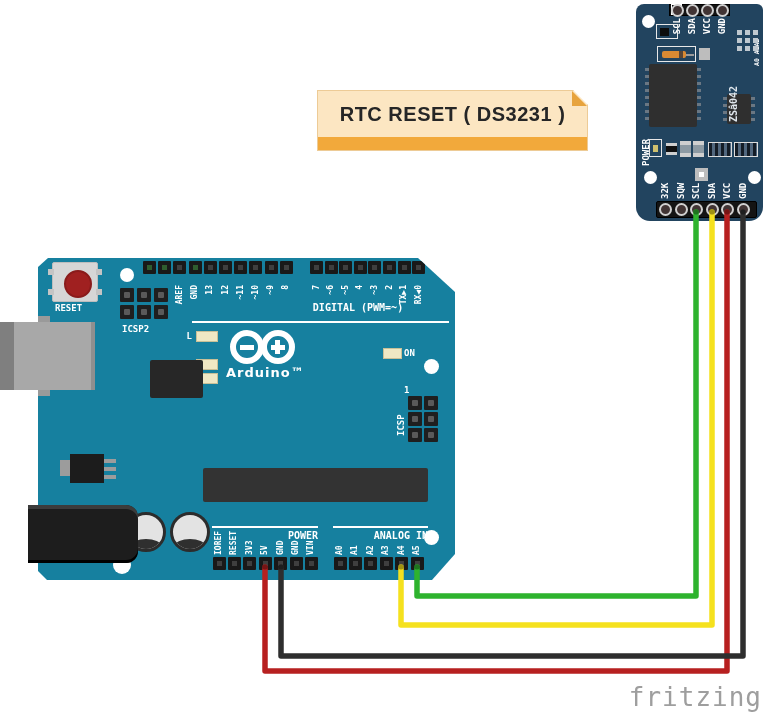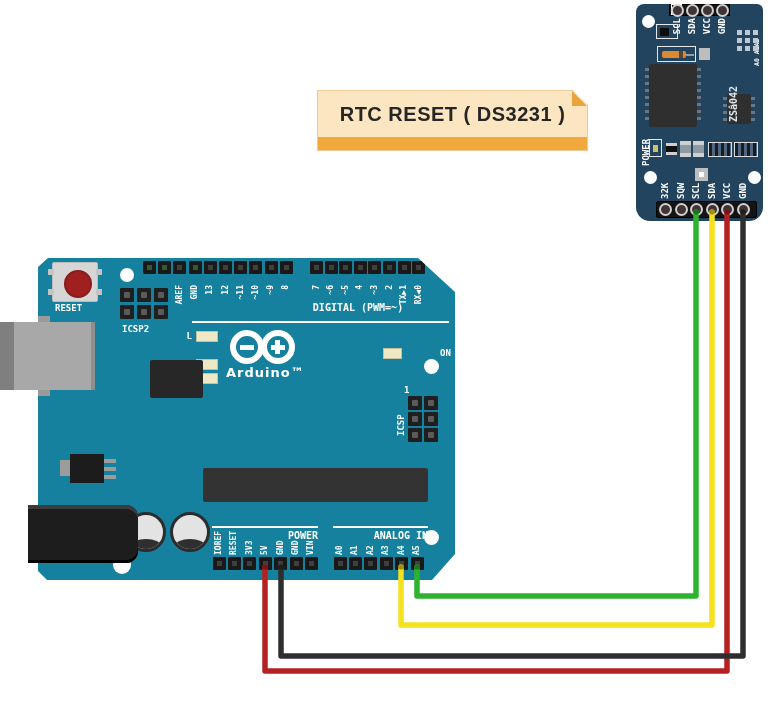--- a/index.html
+++ b/index.html
@@ -239,21 +239,21 @@
     <div class="chip" style="left:112px;top:102px;width:53px;height:38px;background:#272727;"></div>
 
     <div id="logo-ring-l" style="left:192px;top:72px;"></div>
     <div id="logo-ring-r" style="left:223px;top:72px;"></div>
     <div class="logo-bar" style="left:202px;top:87px;width:14px;height:5px;"></div>
     <div class="logo-bar" style="left:233px;top:87px;width:14px;height:5px;"></div>
     <div class="logo-bar" style="left:237px;top:82px;width:5px;height:14px;"></div>
     <span id="brand">Arduino™</span>
 
     <div class="led" style="left:345px;top:90px;width:17px;height:9px;"></div>
-    <span class="cap" style="left:366px;top:90px;font-size:9px;margin-left:36px;">ON</span>
+    <span class="cap" style="left:366px;top:90px;font-size:9px;">ON</span>
 
     <span class="cap" style="left:366px;top:127px;font-size:9px;">1</span>
     <div id="icsp">
         <div class="pin2" style="left: 370px; top: 138px;"></div>
         <div class="pin2" style="left: 386px; top: 138px;"></div>
         <div class="pin2" style="left: 370px; top: 154px;"></div>
         <div class="pin2" style="left: 386px; top: 154px;"></div>
         <div class="pin2" style="left: 370px; top: 170px;"></div>
         <div class="pin2" style="left: 386px; top: 170px;"></div>
       </div>
@@ -326,13 +326,14 @@
       <circle cx="401" cy="567" r="2.6" fill="#000" fill-opacity="0.35"></circle>
       <circle cx="712" cy="212" r="2.6" fill="#000" fill-opacity="0.35"></circle>
       <polyline points="265,567 265,671 727,671 727,212" fill="none" stroke="#b72020" stroke-width="5.5" stroke-linejoin="round" stroke-linecap="round"></polyline>
       <circle cx="265" cy="567" r="2.6" fill="#000" fill-opacity="0.35"></circle>
       <circle cx="727" cy="212" r="2.6" fill="#000" fill-opacity="0.35"></circle>
       <polyline points="281,567 281,656 743,656 743,212" fill="none" stroke="#2e2e2e" stroke-width="5.5" stroke-linejoin="round" stroke-linecap="round"></polyline>
       <circle cx="281" cy="567" r="2.6" fill="#000" fill-opacity="0.35"></circle>
       <circle cx="743" cy="212" r="2.6" fill="#000" fill-opacity="0.35"></circle>
     </svg>
 
+  <div id="fritzing">fritzing</div>
 </div>
 
 </body></html>

